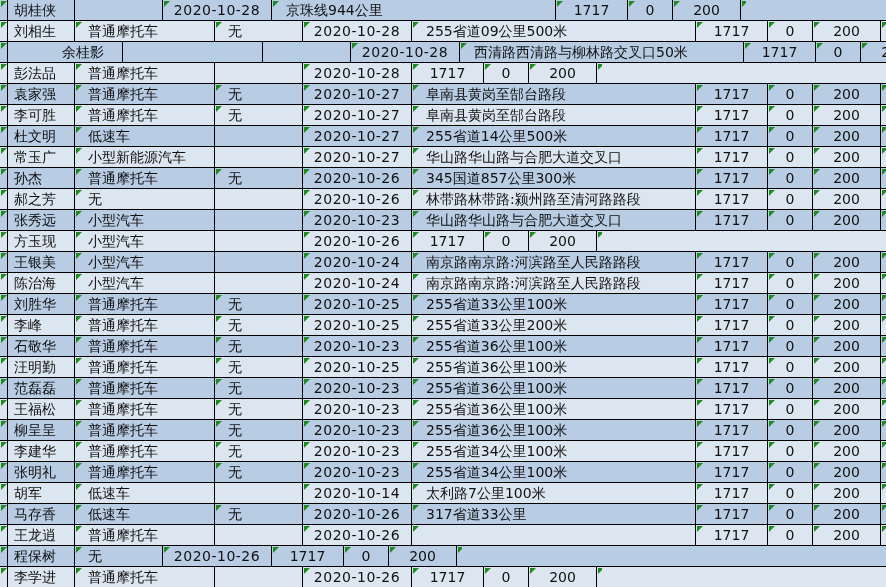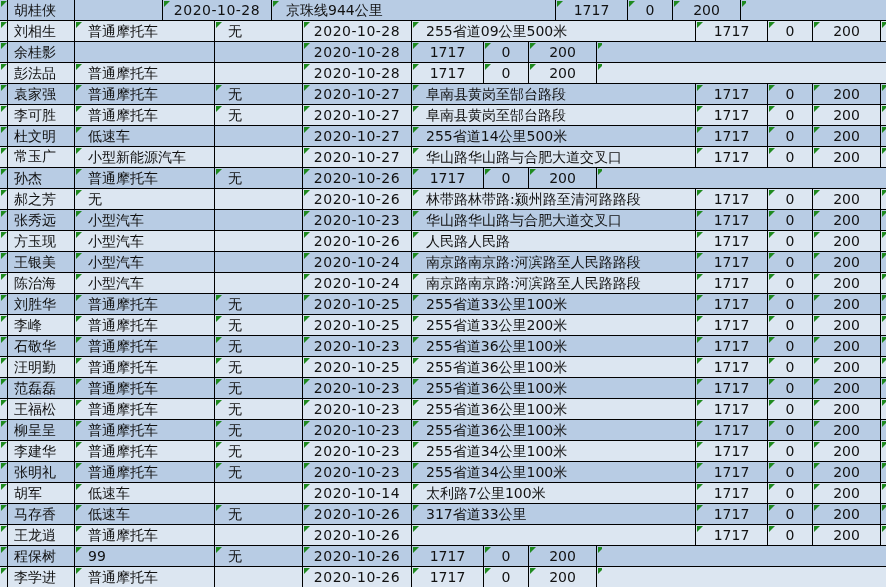--- a/index.html
+++ b/index.html
@@ -109,33 +109,37 @@
         <span class="tri"></span>
       </div>
       <div class="cell sliver" style="width: 5px; flex: 0 0 5px;">
         <span class="tri"></span>
       </div>
     </div>
     <div class="row odd">
       <div class="cell sliver" style="width: 8px; flex: 0 0 8px;">
         <span class="tri"></span>
       </div>
-      <div class="cell c-name" style="width: 67px; flex: 0 0 67px;">
+      <div class="cell c-name" style="width: 67px; flex: 0 0 67px; margin-left: 48px;">
         <span>余桂影</span>
       </div>
       <div class="cell c-vehicle" style="width: 140px; flex: 0 0 140px;">
         <span></span>
       </div>
       <div class="cell c-remark" style="width: 88px; flex: 0 0 88px;">
         <span></span>
       </div>
       <div class="cell c-date" style="width: 109px; flex: 0 0 109px;">
         <span>2020-10-28</span>
         <span class="tri"></span>
       </div>
+      <div class="cell c-loc" style="width: 284px; flex: 0 0 284px;">
+        <span>西清路西清路与柳林路交叉口50米</span>
+        <span class="tri"></span>
+      </div>
       <div class="cell c-num" style="width: 72px; flex: 0 0 72px;">
         <span>1717</span>
         <span class="tri"></span>
       </div>
       <div class="cell c-num" style="width: 45px; flex: 0 0 45px;">
         <span>0</span>
         <span class="tri"></span>
       </div>
       <div class="cell c-num" style="width: 68px; flex: 0 0 68px;">
         <span>200</span>
@@ -292,21 +296,21 @@
         <span class="tri"></span>
       </div>
       <div class="cell sliver" style="width: 5px; flex: 0 0 5px;">
         <span class="tri"></span>
       </div>
     </div>
     <div class="row even">
       <div class="cell sliver" style="width: 8px; flex: 0 0 8px;">
         <span class="tri"></span>
       </div>
-      <div class="cell c-name" style="width: 67px; flex: 0 0 67px; font-family: Liberation Serif, serif;">
+      <div class="cell c-name" style="width: 67px; flex: 0 0 67px;">
         <span>常玉广</span>
       </div>
       <div class="cell c-vehicle" style="width: 140px; flex: 0 0 140px;">
         <span>小型新能源汽车</span>
         <span class="tri"></span>
       </div>
       <div class="cell c-remark" style="width: 88px; flex: 0 0 88px;">
         <span></span>
       </div>
       <div class="cell c-date" style="width: 109px; flex: 0 0 109px;">
@@ -345,20 +349,24 @@
         <span class="tri"></span>
       </div>
       <div class="cell c-remark" style="width: 88px; flex: 0 0 88px;">
         <span>无</span>
         <span class="tri"></span>
       </div>
       <div class="cell c-date" style="width: 109px; flex: 0 0 109px;">
         <span>2020-10-26</span>
         <span class="tri"></span>
       </div>
+      <div class="cell c-loc" style="width: 284px; flex: 0 0 284px;">
+        <span>345国道857公里300米</span>
+        <span class="tri"></span>
+      </div>
       <div class="cell c-num" style="width: 72px; flex: 0 0 72px;">
         <span>1717</span>
         <span class="tri"></span>
       </div>
       <div class="cell c-num" style="width: 45px; flex: 0 0 45px;">
         <span>0</span>
         <span class="tri"></span>
       </div>
       <div class="cell c-num" style="width: 68px; flex: 0 0 68px;">
         <span>200</span>
@@ -455,24 +463,20 @@
         <span>小型汽车</span>
         <span class="tri"></span>
       </div>
       <div class="cell c-remark" style="width: 88px; flex: 0 0 88px;">
         <span></span>
       </div>
       <div class="cell c-date" style="width: 109px; flex: 0 0 109px;">
         <span>2020-10-26</span>
         <span class="tri"></span>
       </div>
-      <div class="cell c-loc" style="width: 284px; flex: 0 0 284px;">
-        <span>人民路人民路</span>
-        <span class="tri"></span>
-      </div>
       <div class="cell c-num" style="width: 72px; flex: 0 0 72px;">
         <span>1717</span>
         <span class="tri"></span>
       </div>
       <div class="cell c-num" style="width: 45px; flex: 0 0 45px;">
         <span>0</span>
         <span class="tri"></span>
       </div>
       <div class="cell c-num" style="width: 68px; flex: 0 0 68px;">
         <span>200</span>
@@ -1022,24 +1026,20 @@
       <div class="cell sliver" style="width: 5px; flex: 0 0 5px;">
         <span class="tri"></span>
       </div>
     </div>
     <div class="row odd">
       <div class="cell sliver" style="width: 8px; flex: 0 0 8px;">
         <span class="tri"></span>
       </div>
       <div class="cell c-name" style="width: 67px; flex: 0 0 67px;">
         <span>程保树</span>
-      </div>
-      <div class="cell c-vehicle" style="width: 140px; flex: 0 0 140px;">
-        <span>99</span>
-        <span class="tri"></span>
       </div>
       <div class="cell c-remark" style="width: 88px; flex: 0 0 88px;">
         <span>无</span>
         <span class="tri"></span>
       </div>
       <div class="cell c-date" style="width: 109px; flex: 0 0 109px;">
         <span>2020-10-26</span>
         <span class="tri"></span>
       </div>
       <div class="cell c-num" style="width: 72px; flex: 0 0 72px;">

